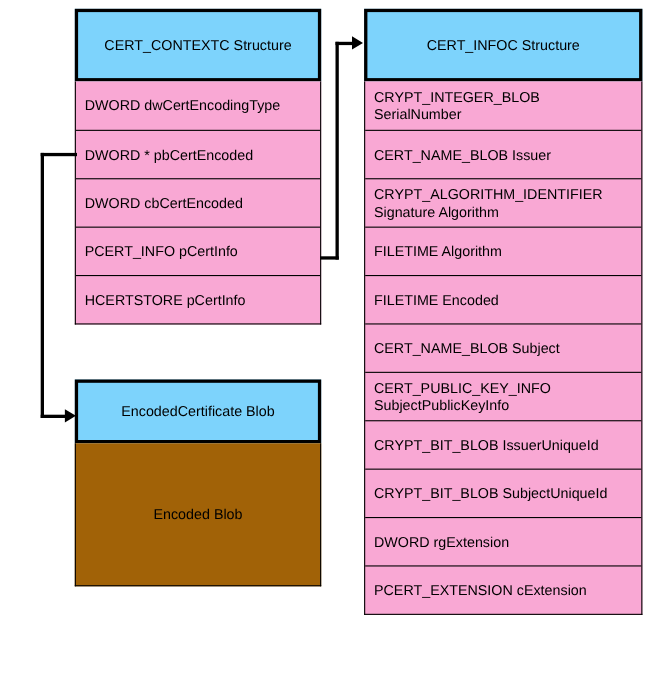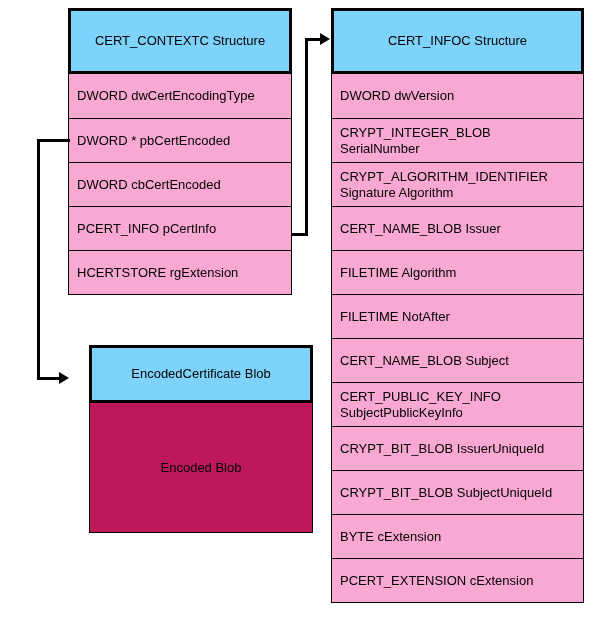--- a/index.html
+++ b/index.html
@@ -67,32 +67,31 @@
   #cert-context .struct-header {
     height: 66px;
   }
   #cert-context .struct-rows .row { height: 44px; }
 
   
   #blob-box {
     left: 68px;
     top: 345px;
     width: 224px;
-    margin-left: 21px;
   }
   #blob-box .struct-header {
     height: 58px;
   }
   #blob-box .blob-body {
     box-sizing: border-box;
     height: 130px;
     border-left: 1px solid #000;
     border-right: 1px solid #000;
     border-bottom: 1px solid #000;
-    background: #be185d;
+    background: #a16207;
     display: flex;
     align-items: center;
     justify-content: center;
     font-size: 13px;
   }
 
   
   #cert-info {
     left: 331px;
     top: 8px;
@@ -142,21 +141,21 @@
       <div class="row">
         <span>DWORD *  pbCertEncoded</span>
       </div>
       <div class="row">
         <span>DWORD  cbCertEncoded</span>
       </div>
       <div class="row">
         <span>PCERT_INFO  pCertInfo</span>
       </div>
       <div class="row">
-        <span>HCERTSTORE  rgExtension</span>
+        <span>HCERTSTORE  pCertInfo</span>
       </div>
     </div>
   </div>
 
   <div class="struct" id="blob-box">
     <div class="struct-header">
       <span>Encoded</span>
       <span>Certificate Blob</span>
     </div>
     <div class="blob-body">
@@ -164,61 +163,57 @@
     </div>
   </div>
 
   <div class="struct" id="cert-info">
     <div class="struct-header">
       <span>CERT_INFO</span>
       <span>C Structure</span>
     </div>
     <div class="struct-rows">
       <div class="row">
-        <span>DWORD dwVersion</span>
-
-      </div>
-      <div class="row">
         <span>CRYPT_INTEGER_BLOB</span>
         <span class="l2">SerialNumber</span>
       </div>
       <div class="row">
+        <span>CERT_NAME_BLOB Issuer</span>
+
+      </div>
+      <div class="row">
         <span>CRYPT_ALGORITHM_IDENTIFIER</span>
         <span class="l2">Signature Algorithm</span>
       </div>
       <div class="row">
-        <span>CERT_NAME_BLOB Issuer</span>
-
-      </div>
-      <div class="row">
         <span>FILETIME Algorithm</span>
 
       </div>
       <div class="row">
-        <span>FILETIME NotAfter</span>
+        <span>FILETIME Encoded</span>
 
       </div>
       <div class="row">
         <span>CERT_NAME_BLOB Subject</span>
 
       </div>
       <div class="row">
         <span>CERT_PUBLIC_KEY_INFO</span>
         <span class="l2">SubjectPublicKeyInfo</span>
       </div>
       <div class="row">
         <span>CRYPT_BIT_BLOB IssuerUniqueId</span>
 
       </div>
       <div class="row">
         <span>CRYPT_BIT_BLOB SubjectUniqueId</span>
 
       </div>
       <div class="row">
-        <span>BYTE cExtension</span>
+        <span>DWORD rgExtension</span>
 
       </div>
       <div class="row">
         <span>PCERT_EXTENSION cExtension</span>
 
       </div>
     </div>
   </div>
 
   <div class="conn" id="conn-a-h1"></div>

